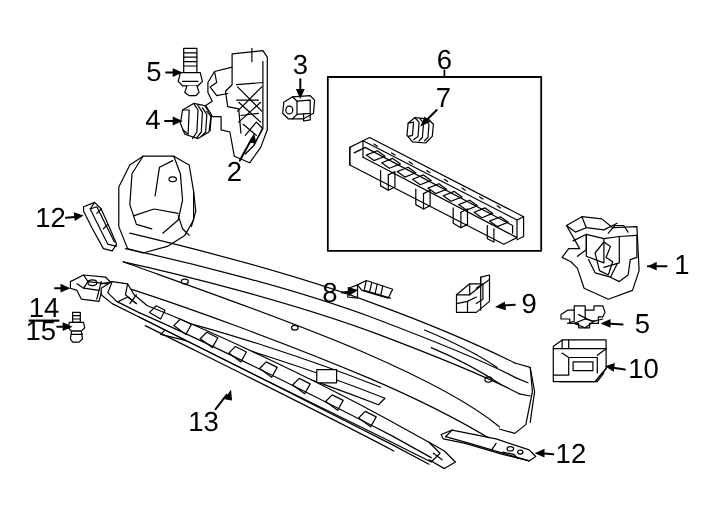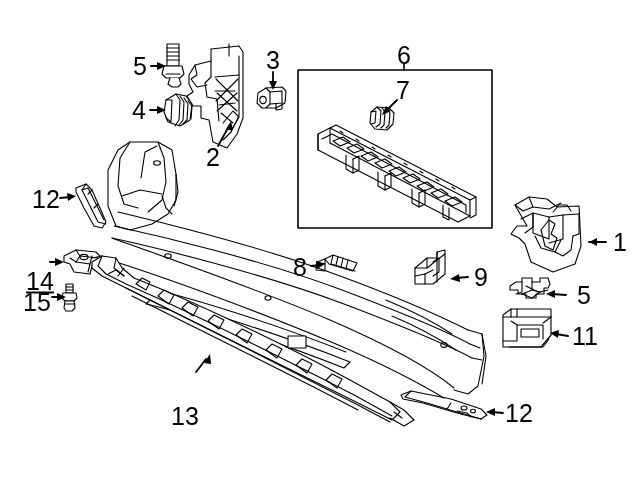--- a/index.html
+++ b/index.html
@@ -327,21 +327,21 @@
 
   <div class="callout-label" style="left:620px; top:242px;">1</div>
   <div class="callout-label" style="left:213px; top:157px;">2</div>
   <div class="callout-label" style="left:273px; top:60px;">3</div>
   <div class="callout-label" style="left:139px; top:110px;">4</div>
   <div class="callout-label" style="left:140px; top:66px;">5</div>
   <div class="callout-label" style="left:404px; top:55px;">6</div>
   <div class="callout-label" style="left:403px; top:90px;">7</div>
   <div class="callout-label" style="left:300px; top:267px;">8</div>
   <div class="callout-label" style="left:481px; top:277px;">9</div>
-  <div class="callout-label" style="left:585px; top:336px;">11</div>
+  <div class="callout-label" style="left:585px; top:336px;">10</div>
   <div class="callout-label" style="left:584px; top:295px;">5</div>
   <div class="callout-label" style="left:46px;  top:199px;">12</div>
   <div class="callout-label" style="left:519px; top:413px;">12</div>
-  <div class="callout-label" style="left:185px; top:384px;margin-top:32px;">13</div>
+  <div class="callout-label" style="left:185px; top:384px;">13</div>
   <div class="callout-label" style="left:40px;  top:281px;text-decoration:underline;">14</div>
   <div class="callout-label" style="left:37px;  top:262px;margin-top:40px;">15</div>
 
 </div>
 
 </body></html>

